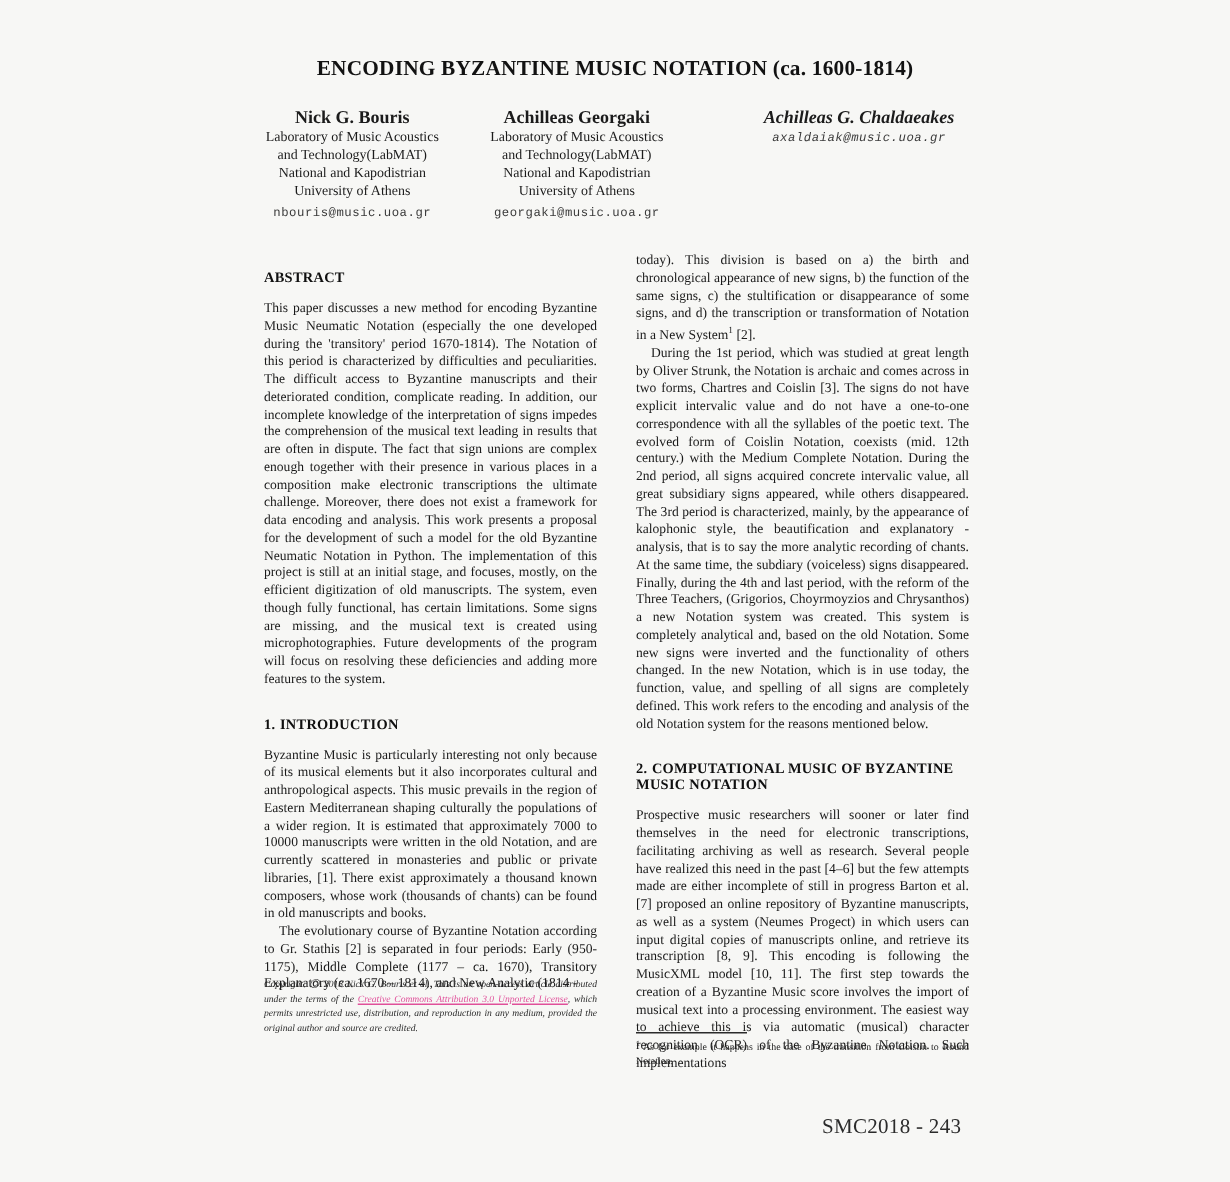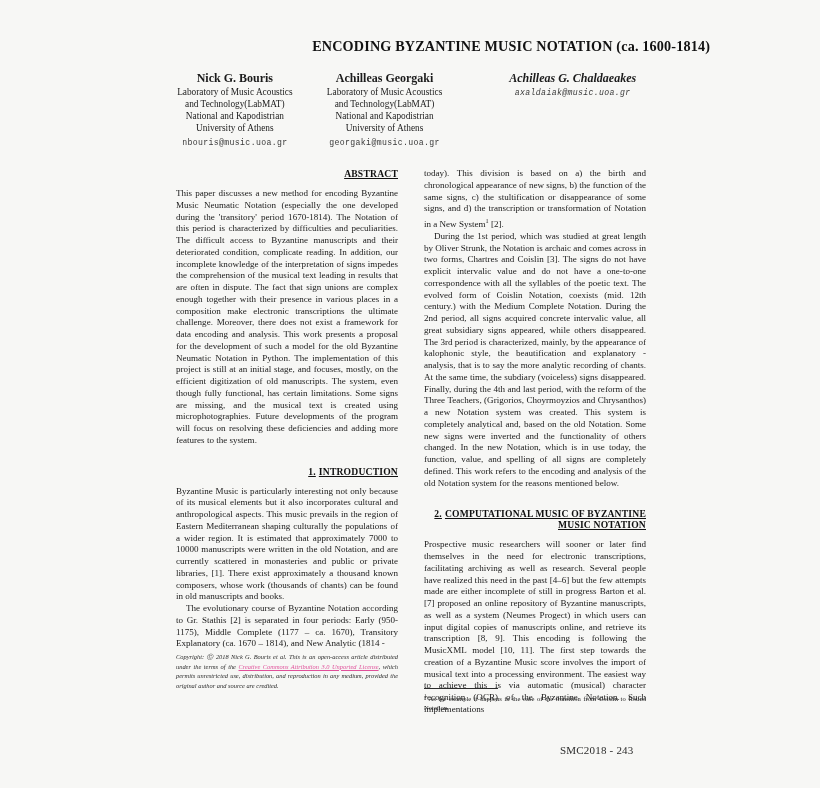--- a/index.html
+++ b/index.html
@@ -20,21 +20,21 @@
     height: 788px;
     background: #f7f7f5;
     box-sizing: border-box;
     padding: 0;
   }
   .paper-title {
     position: absolute;
     left: 110px;
     top: 38px;
     width: 600px;
-    text-align: right;
+    text-align: center;
     font-weight: bold;
     font-size: 14.2px;
     letter-spacing: 0.15px;
     color: #121212;
   }
   .authors {
     position: absolute;
     left: 160px;
     top: 72px;
     width: 520px;
@@ -74,27 +74,26 @@
   }
   .col {
     position: absolute;
     top: 0;
     width: 222px;
   }
   .col-left { left: 0; }
   .col-right { left: 248px; }
 
   .sec-head {
-    text-align: right;
+    text-align: left;
     font-weight: bold;
     font-size: 9.6px;
     letter-spacing: 0.2px;
-    margin: 0 0 9px 0;
+    margin: 12px 0 9px 0;
     color: #101010;
-    text-decoration: underline;
   }
   .sec-head.spaced { margin-top: 19px; }
   .sec-head .num { margin-right: 3px; }
 
   p.body {
     margin: 0 0 0 0;
     font-size: 9.05px;
     line-height: 11.75px;
     text-align: justify;
     text-justify: inter-word;
@@ -142,23 +141,23 @@
     vertical-align: super;
     margin-right: 2px;
   }
   sup.fn-ref {
     font-size: 6.2px;
     vertical-align: super;
   }
 
   .page-footer {
     position: absolute;
-    left: 560px;
+    left: 548px;
     top: 744px;
-    font-size: 11px;
+    font-size: 14px;
     letter-spacing: 0.2px;
     color: #2b2b2b;
   }
 </style>
 </head>
 <body>
 
 <div class="page">
 
   <div class="paper-title">ENCODING BYZANTINE MUSIC NOTATION (ca. 1600-1814)</div>

